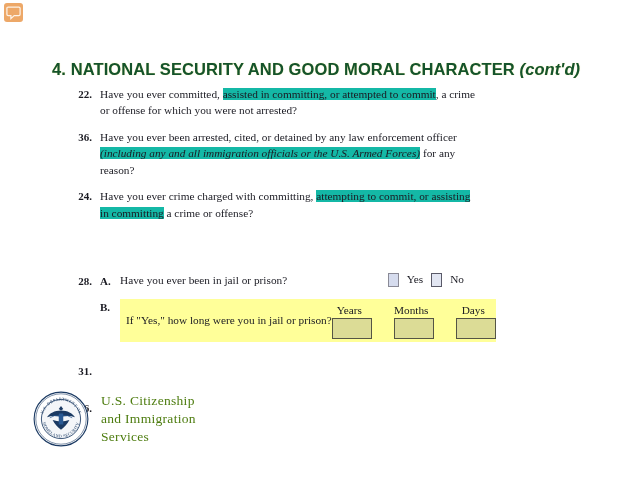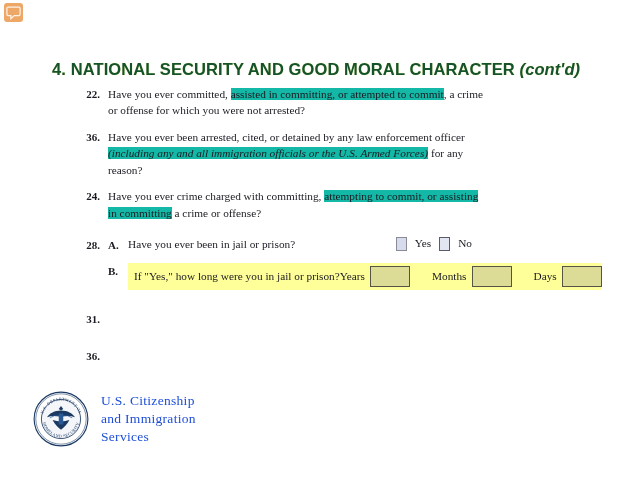--- a/index.html
+++ b/index.html
@@ -44,21 +44,20 @@
     font-style: italic;
     font-weight: bold;
   }
 
   
   .form-body {
     position: absolute;
     left: 0;
     top: 86px;
     width: 504px;
-    padding-left: 8px;
   }
 
   .q-row {
     position: relative;
     display: flex;
     align-items: flex-start;
     font-size: 11.3px;
     color: #1a1a22;
     line-height: 1.46;
   }
@@ -88,21 +87,21 @@
 
   .hl { background: #14b8a6; }
   .it { font-style: italic; }
   .bd { font-weight: normal; }
 
   .gap-sm { height: 10px; }
   .gap-md { height: 15px; }
   .gap-lg { height: 21px; }
 
   
-  .row28a { align-items: center; }
+  .row28a { align-items: center; margin-top: 36px; }
   .yesno {
     position: absolute;
     right: 40px;
     top: -1px;
     display: flex;
     align-items: center;
     gap: 8px;
     font-size: 11.3px;
   }
   .chk {
@@ -126,20 +125,21 @@
     padding: 3px 0 3px 6px;
     box-sizing: border-box;
     margin-right: 41px;
     min-height: 26px;
   }
   .band-text { white-space: nowrap; }
   .band-spacer { flex: 1; }
   .unit-group {
     display: flex;
     align-items: center;
+    flex-direction: column;
   }
   .unit-label {
     padding: 0 5px 0 0;
     white-space: nowrap;
   }
   .unit-box {
     width: 40px;
     height: 21px;
     background: #dcdc96;
     border: 1px solid #555545;
@@ -158,21 +158,21 @@
   .seal {
     width: 56px;
     height: 56px;
     flex: 0 0 56px;
   }
   .footer-text {
     margin-left: 12px;
     font-family: "Liberation Serif", serif;
     font-size: 13.5px;
     line-height: 1.33;
-    color: #1d4ed8;
+    color: #4d7c0f;
     letter-spacing: 0.3px;
   }
   .footer-text div { white-space: nowrap; }
 </style>
 </head>
 <body>
 
 <div class="comment-icon">
   <svg width="19" height="19" viewBox="0 0 19 19" aria-hidden="true">
     <path d="M4.2 4.0 h10.6 a1.3 1.3 0 0 1 1.3 1.3 v6.0 a1.3 1.3 0 0 1 -1.3 1.3 h-4.6 l-3.3 3.0 v-3.0 h-2.7 a1.3 1.3 0 0 1 -1.3 -1.3 v-6.0 a1.3 1.3 0 0 1 1.3 -1.3 z" fill="none" stroke="#fdf2e6" stroke-width="1.25"></path>

